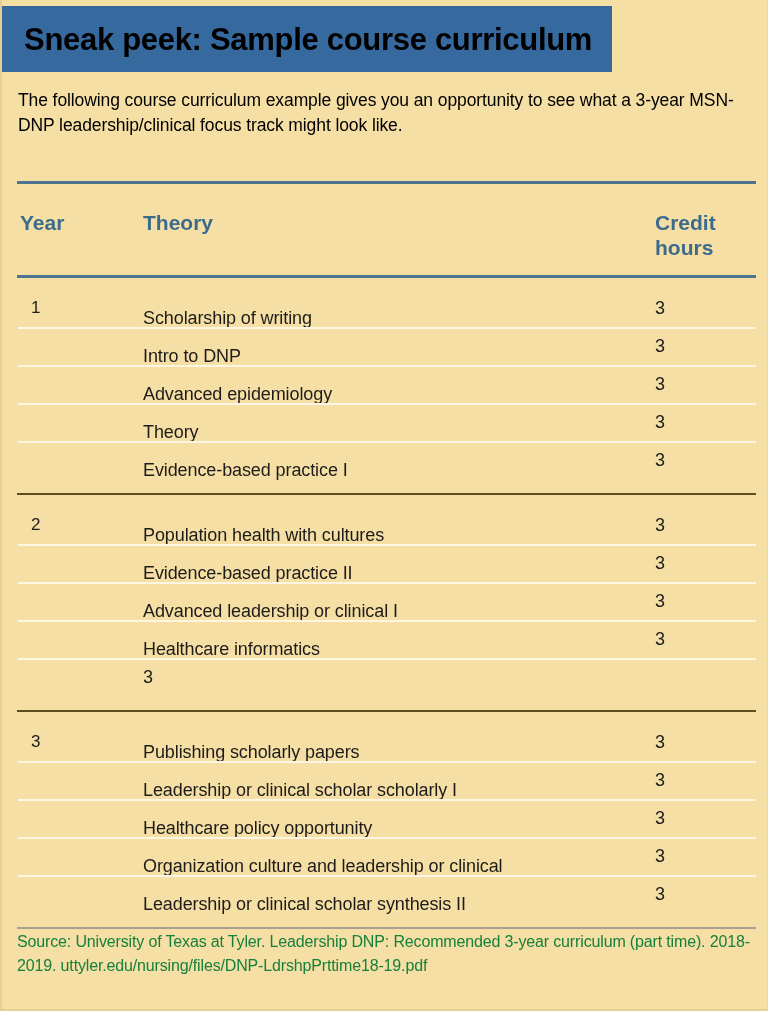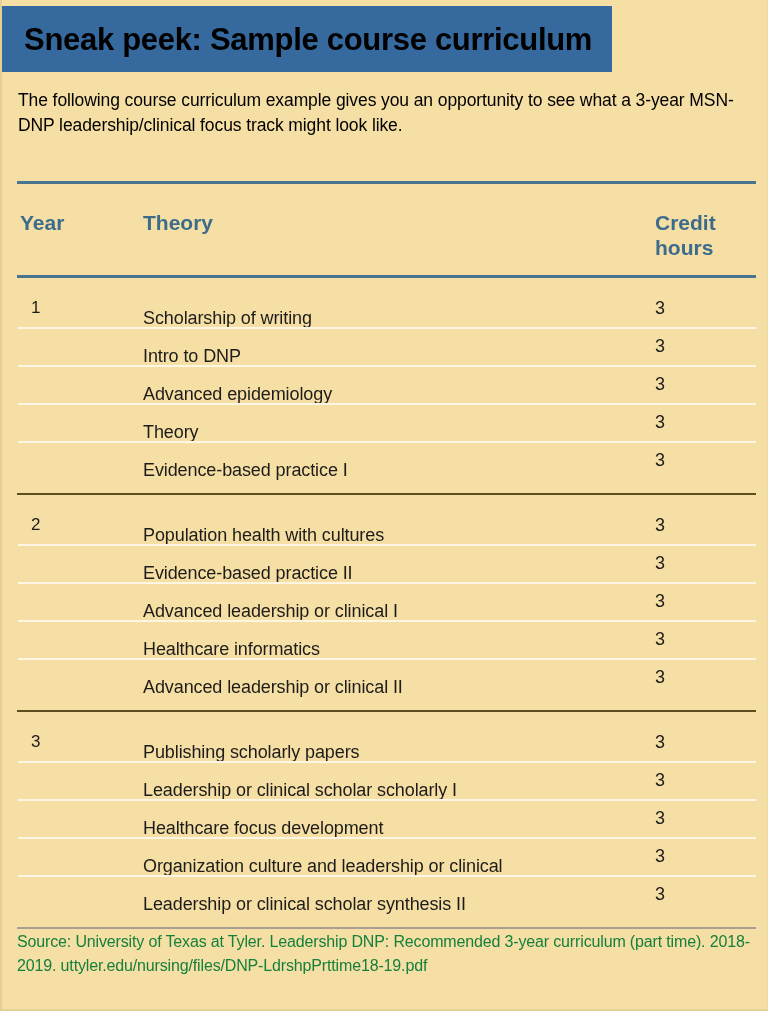--- a/index.html
+++ b/index.html
@@ -227,41 +227,40 @@
             <div class="cell cell-course">Advanced leadership or clinical I</div>
             <div class="cell cell-credit">3</div>
           </div>
           <div class="row">
             <div class="cell cell-year"></div>
             <div class="cell cell-course">Healthcare informatics</div>
             <div class="cell cell-credit">3</div>
           </div>
           <div class="row">
             <div class="cell cell-year"></div>
-            <div class="cell cell-course">Advanced leadership or clinical II</div>
             <div class="cell cell-credit">3</div>
           </div>
           <div class="group-spacer-bottom"></div>
         </div>
         <div class="rule-group"></div>
         <div class="group">
           <div class="group-spacer-top"></div>
           <div class="row">
             <div class="cell cell-year">3</div>
             <div class="cell cell-course">Publishing scholarly papers</div>
             <div class="cell cell-credit">3</div>
           </div>
           <div class="row">
             <div class="cell cell-year"></div>
             <div class="cell cell-course">Leadership or clinical scholar scholarly I</div>
             <div class="cell cell-credit">3</div>
           </div>
           <div class="row">
             <div class="cell cell-year"></div>
-            <div class="cell cell-course">Healthcare focus development</div>
+            <div class="cell cell-course">Healthcare policy opportunity</div>
             <div class="cell cell-credit">3</div>
           </div>
           <div class="row">
             <div class="cell cell-year"></div>
             <div class="cell cell-course">Organization culture and leadership or clinical</div>
             <div class="cell cell-credit">3</div>
           </div>
           <div class="row">
             <div class="cell cell-year"></div>
             <div class="cell cell-course">Leadership or clinical scholar synthesis II</div>

